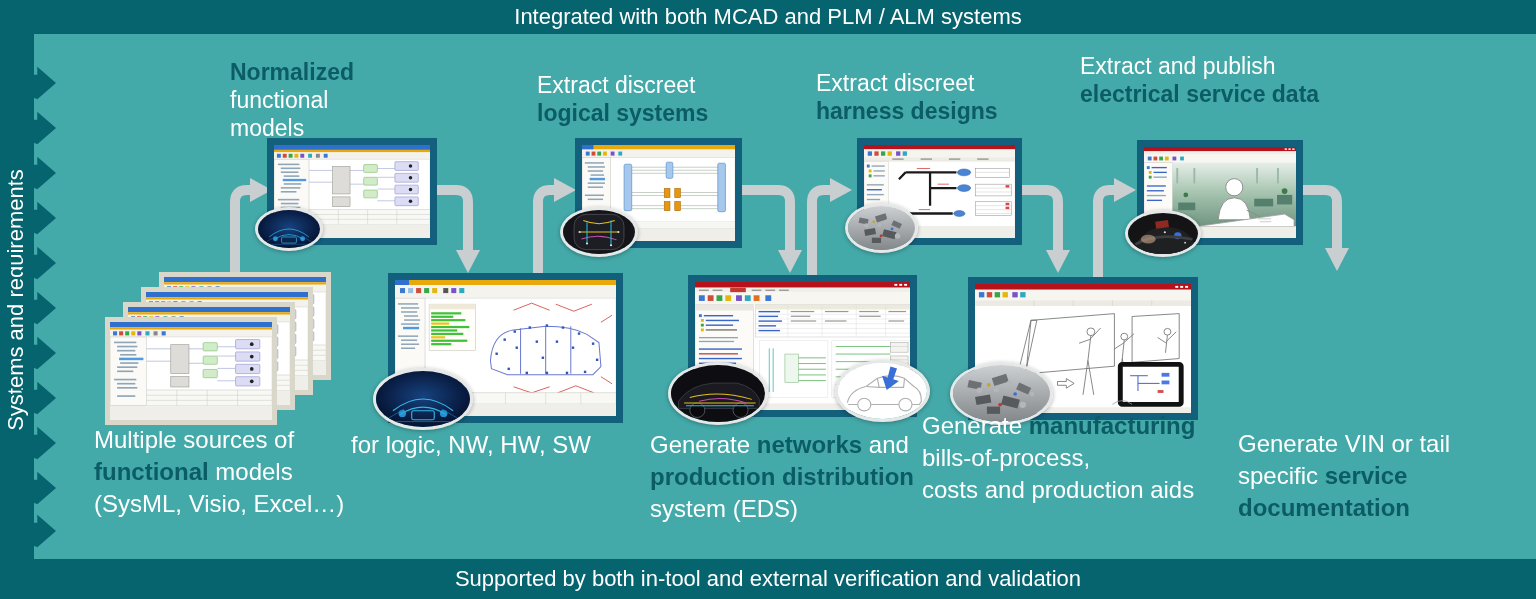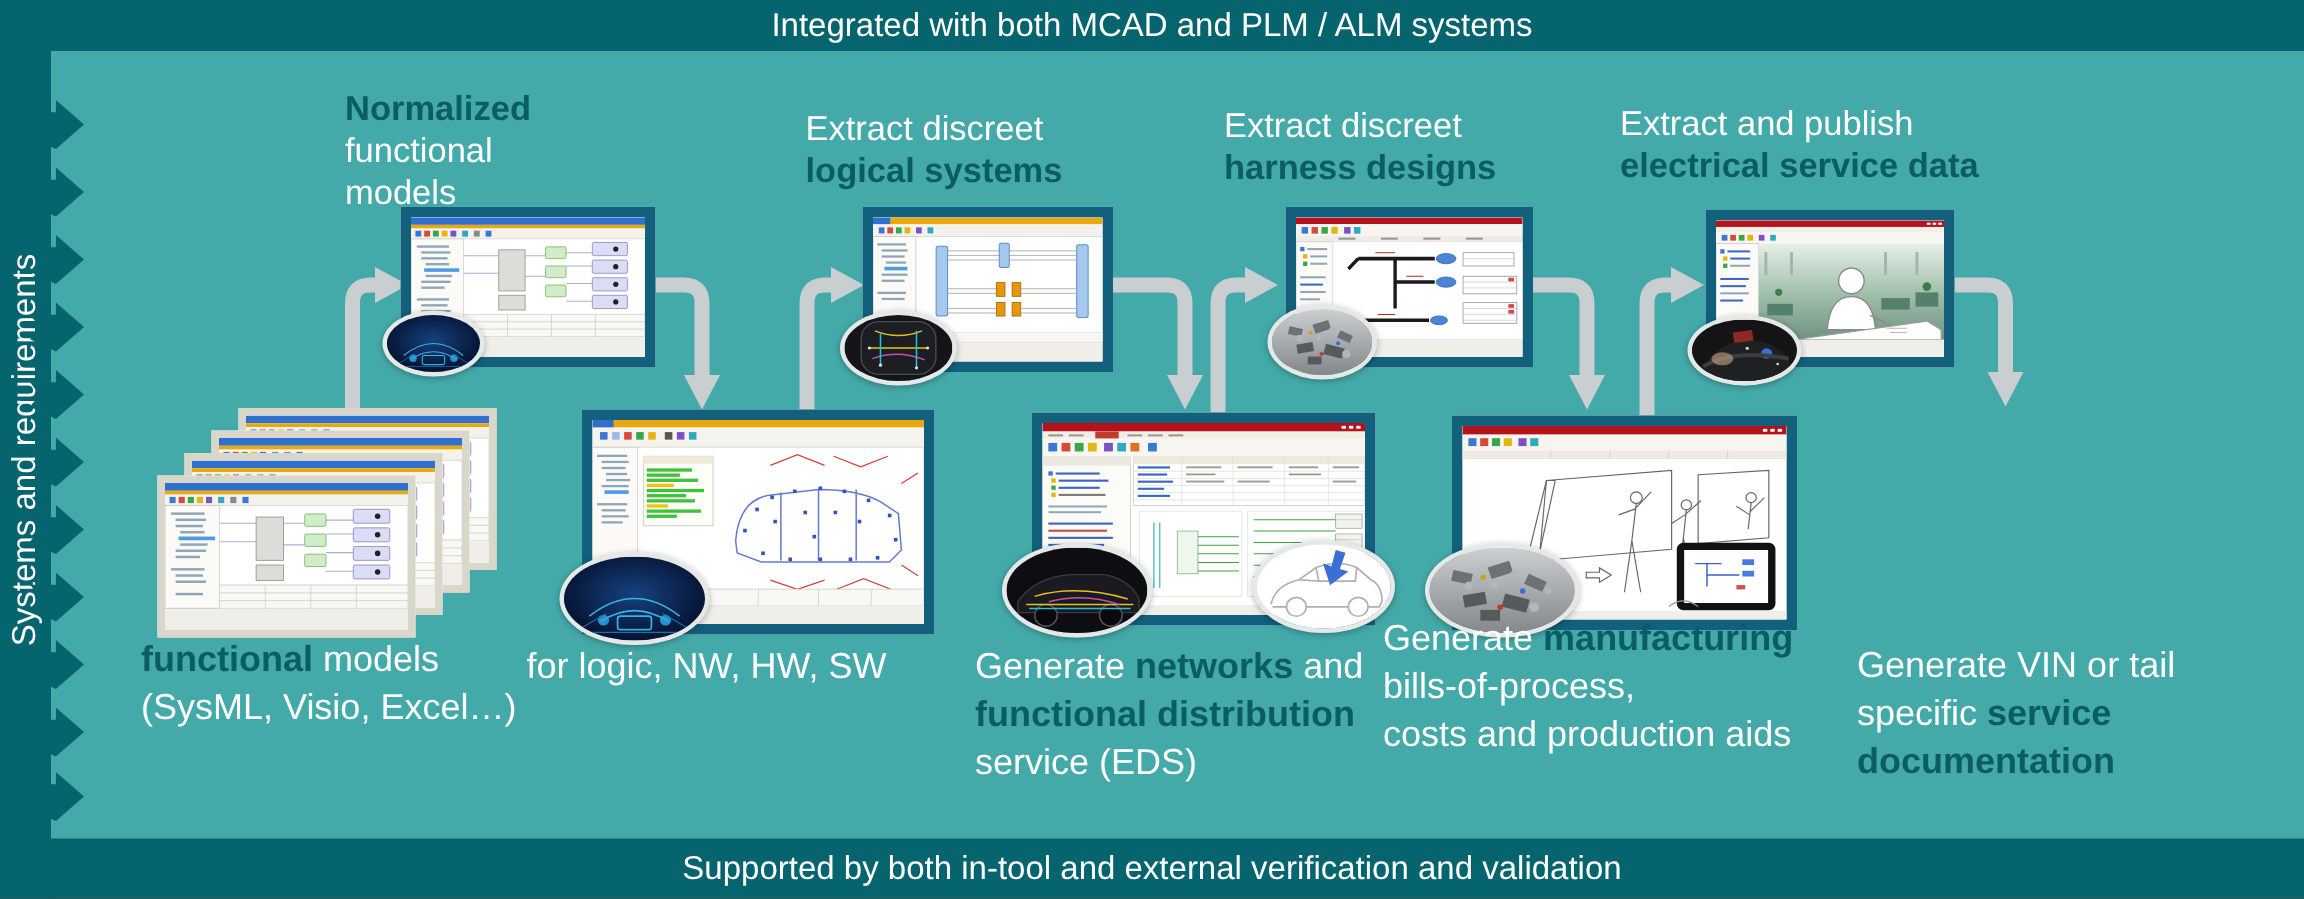--- a/index.html
+++ b/index.html
@@ -711,38 +711,39 @@
   <div class="lbl lbl-top" style="left:537px;top:71px;width:240px">
     <div><span>Extract discreet</span></div>
     <div><span class="b">logical systems</span></div>
   </div>
 
   <div class="lbl lbl-top" style="left:816px;top:69px;width:240px">
     <div><span>Extract discreet</span></div>
     <div><span class="b">harness designs</span></div>
   </div>
 
-  <div class="lbl lbl-top" style="left:1080px;top:68px;width:280px">
+  <div class="lbl lbl-top" style="left:1080px;top:52px;width:280px">
     <div><span>Extract and publish</span></div>
     <div><span class="b">electrical service data</span></div>
   </div>
 
   <div class="lbl lbl-bottom" style="left:94px;top:424px;width:300px">
+    <div><span>Multiple sources of</span></div>
     <div><span class="b">functional</span><span> models</span></div>
     <div><span>(SysML, Visio, Excel…)</span></div>
   </div>
 
   <div class="lbl lbl-bottom" style="left:351px;top:429px;width:300px">
     <div><span>for logic, NW, HW, SW</span></div>
   </div>
 
   <div class="lbl lbl-bottom" style="left:650px;top:429px;width:300px">
     <div><span>Generate </span><span class="b">networks</span><span> and</span></div>
-    <div><span class="b">functional distribution</span></div>
-    <div><span>service (EDS)</span></div>
+    <div><span class="b">production distribution</span></div>
+    <div><span>system (EDS)</span></div>
   </div>
 
   <div class="lbl lbl-bottom" style="left:922px;top:410px;width:320px">
     <div><span>Generate </span><span class="b">manufacturing</span></div>
     <div><span>bills-of-process,</span></div>
     <div><span>costs and production aids</span></div>
   </div>
 
   <div class="lbl lbl-bottom" style="left:1238px;top:428px;width:260px">
     <div><span>Generate VIN or tail</span></div>

